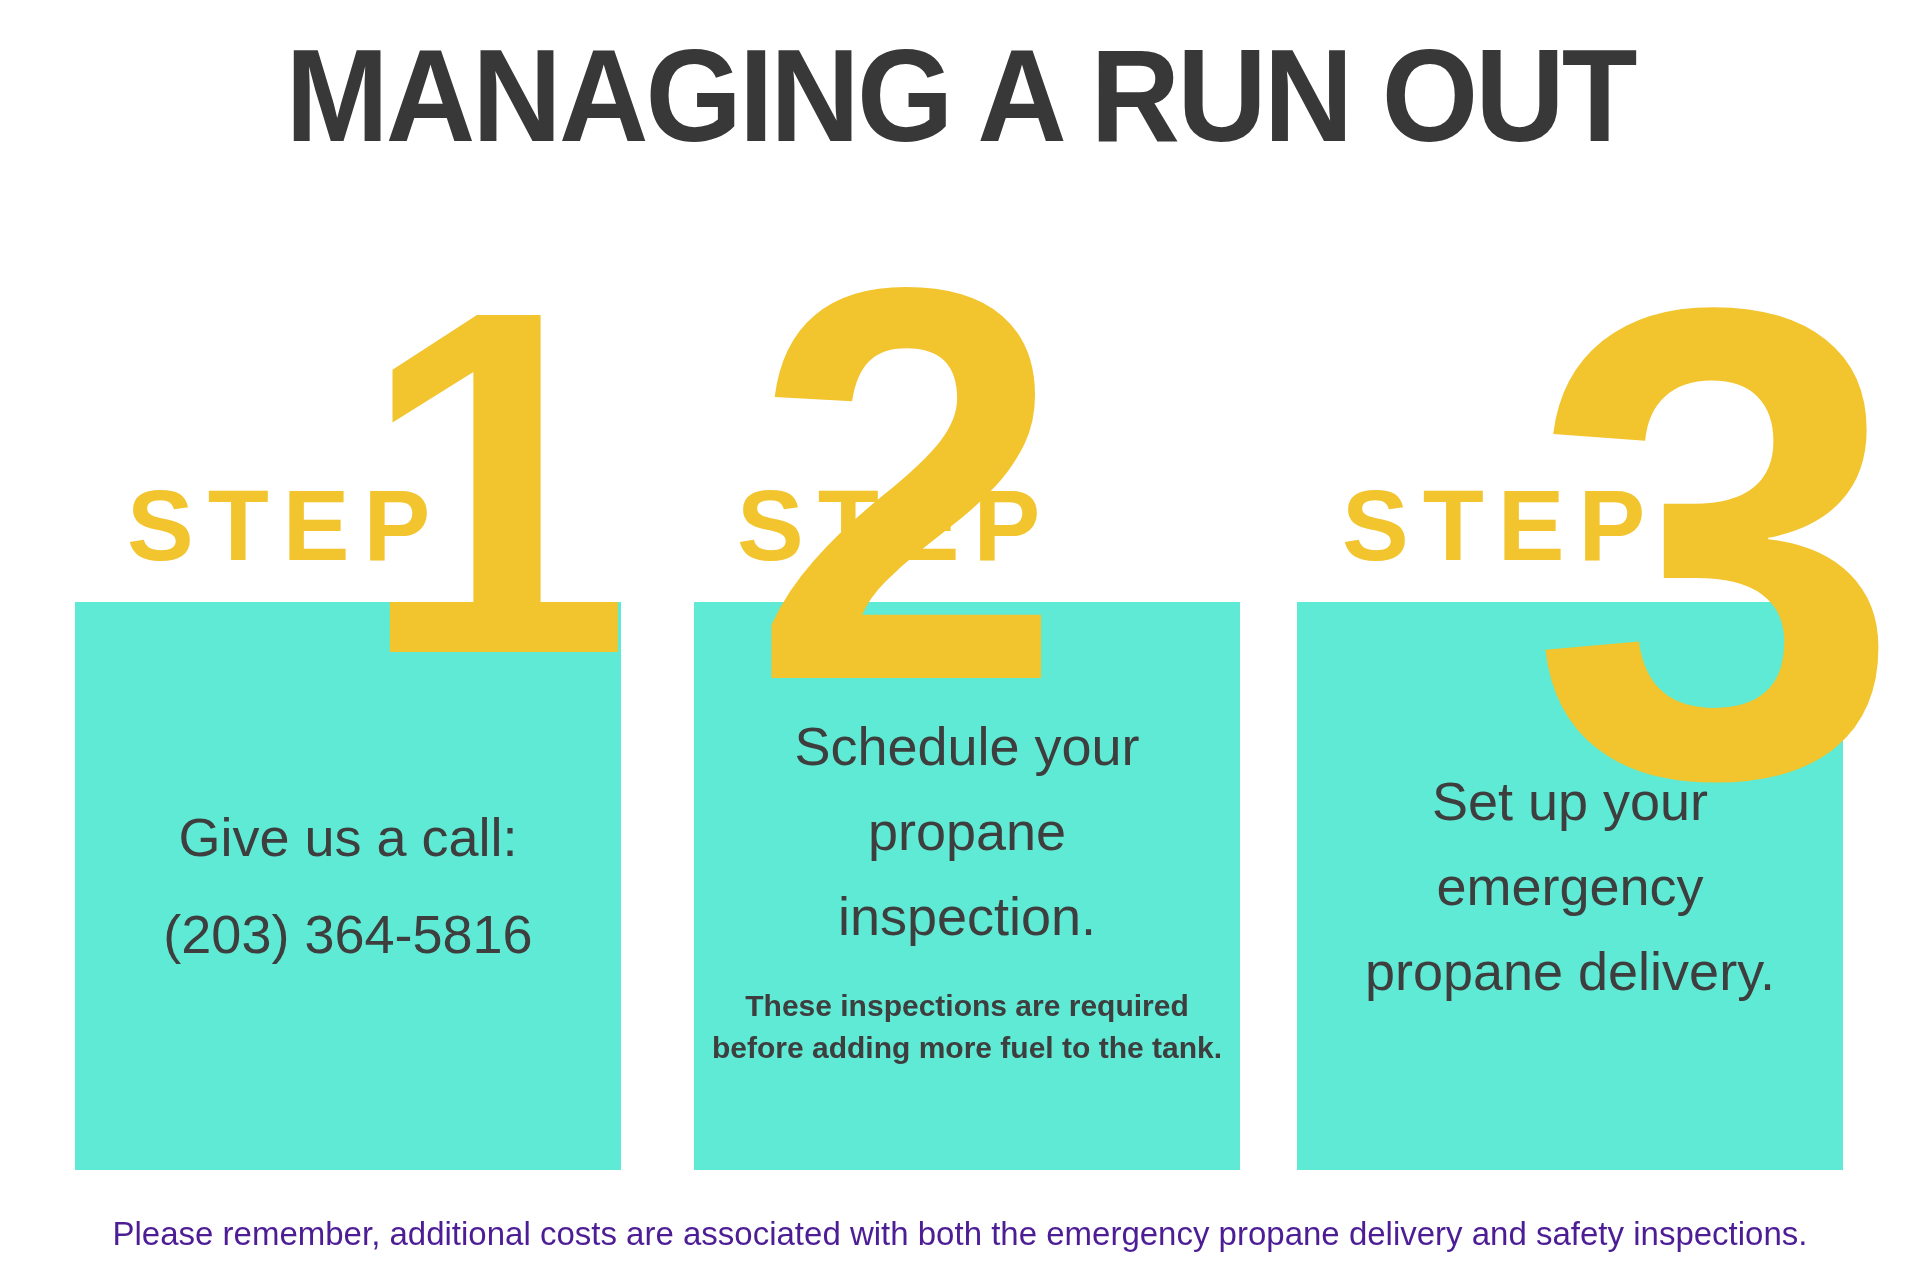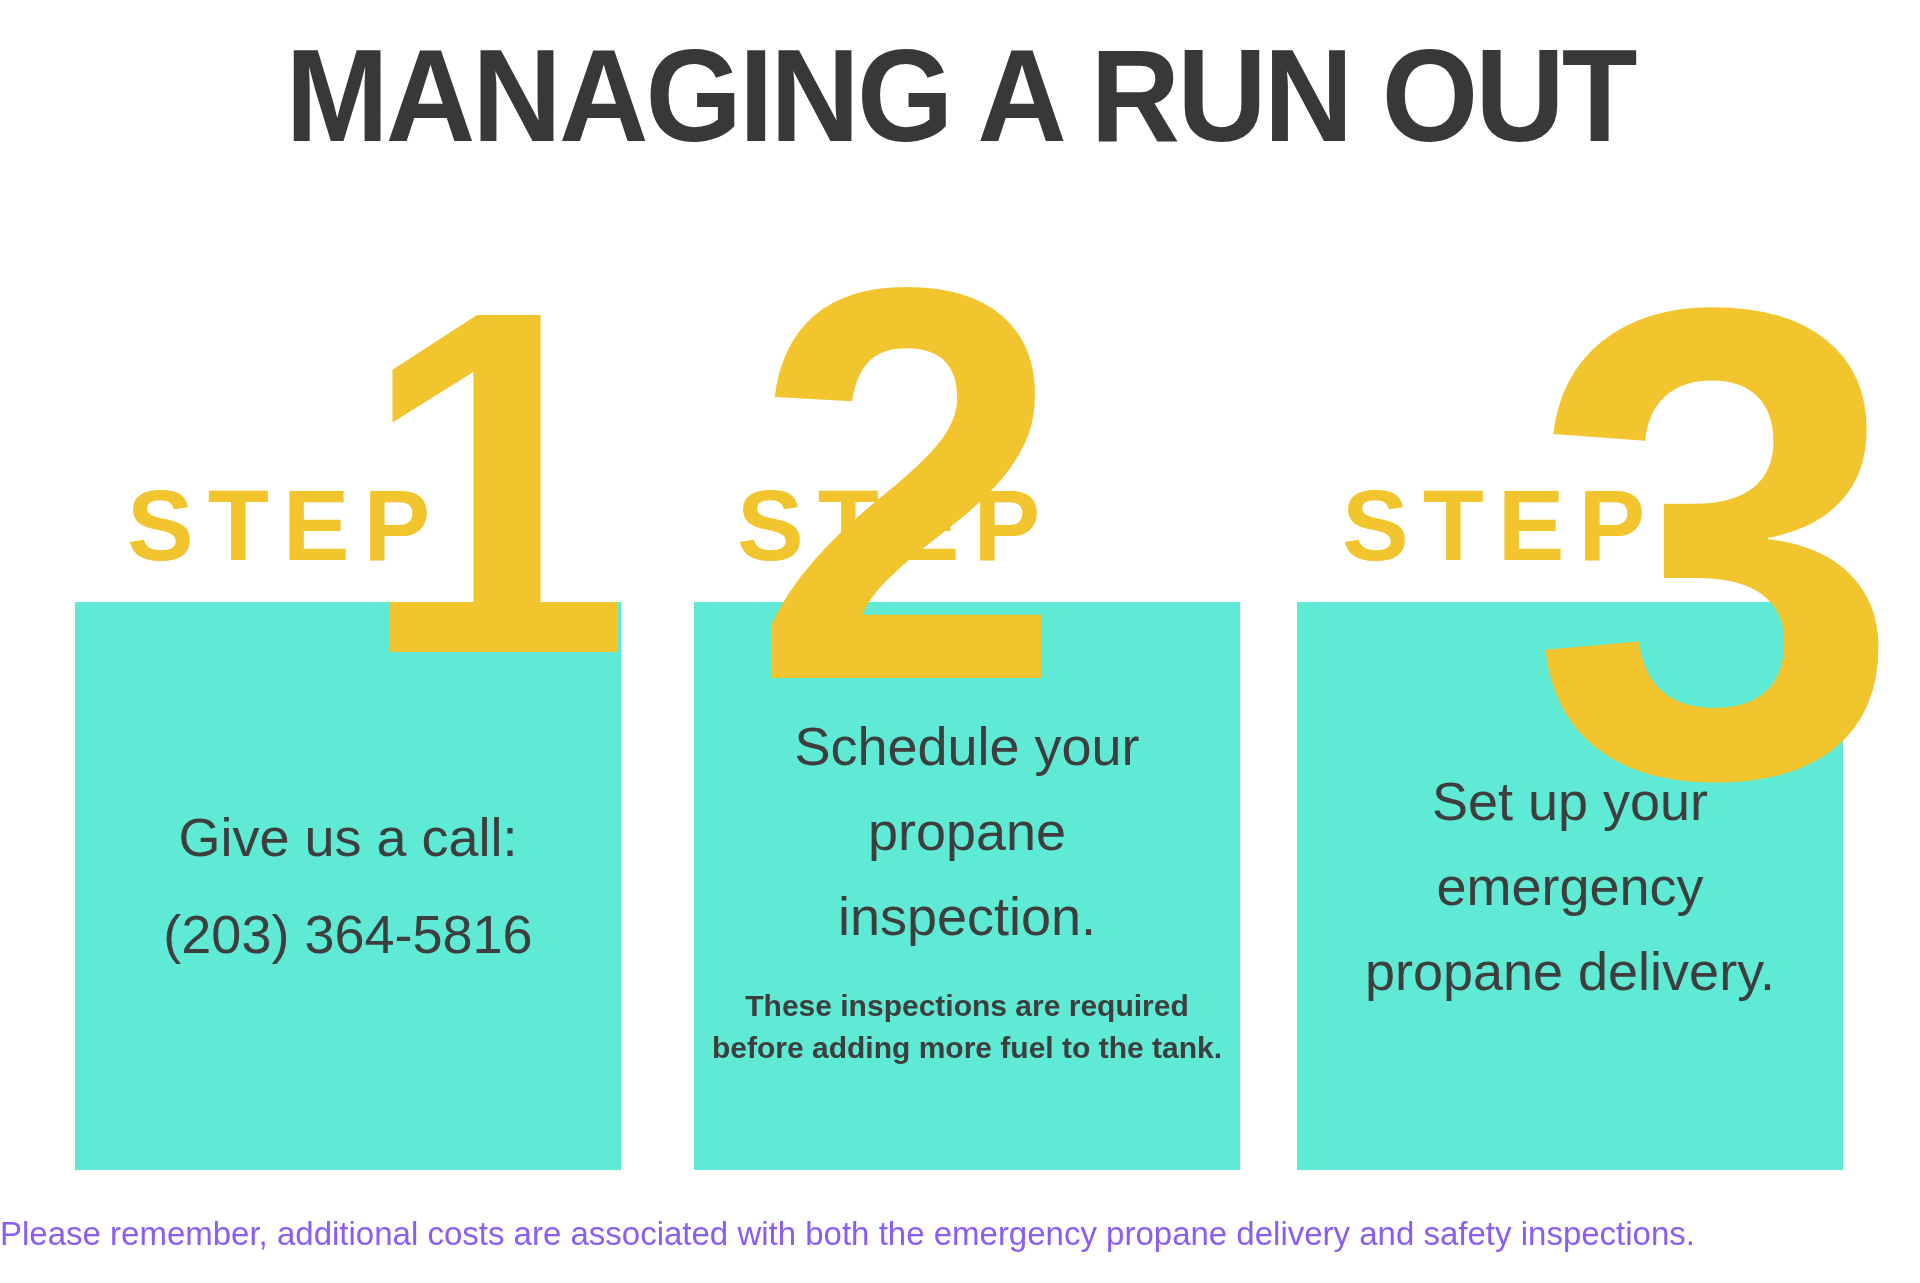--- a/index.html
+++ b/index.html
@@ -38,22 +38,22 @@
   .label-1{left:127px;}
   .label-2{left:737px;}
   .label-3{left:1342px;}
   .step-number{
     position:absolute;font-weight:700;line-height:1;color:#F2C42E;z-index:3;
   }
   .number-1{left:359px;top:237px;font-size:490px;}
   .number-2{left:752px;top:204px;font-size:560px;}
   .number-3{left:1530px;top:208px;font-size:670px;}
   .footer{
-    position:absolute;top:1212px;left:0;width:1920px;text-align:left;
-    font-size:33px;line-height:44px;color:#8b5cf6;white-space:nowrap;
+    position:absolute;top:1212px;left:0;width:1920px;text-align:center;
+    font-size:33px;line-height:44px;color:#4c1d95;white-space:nowrap;
   }
 </style>
 </head>
 <body>
 
 <div class="title">MANAGING A RUN OUT</div>
 
 <div class="step-label label-1">STEP</div>
 <div class="step-number number-1">1</div>
 <div class="panel panel-1">

